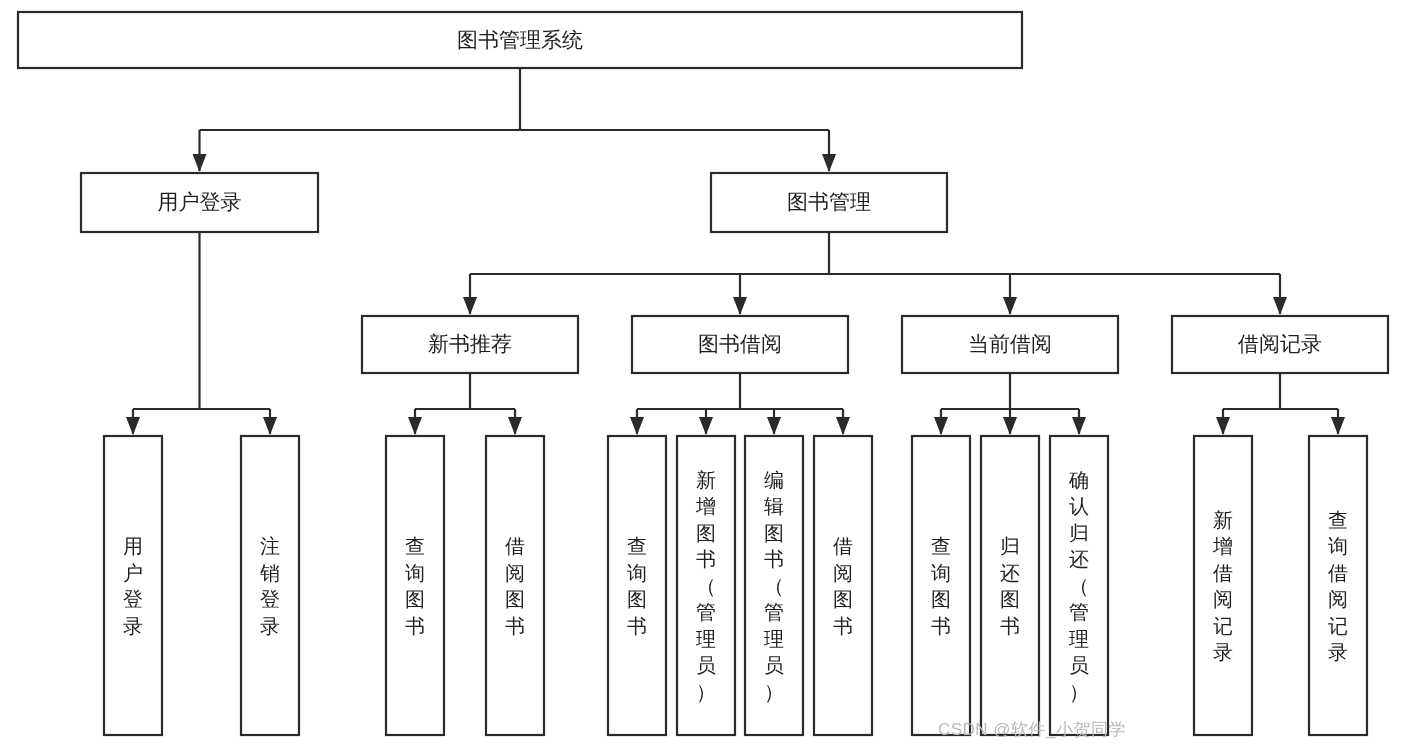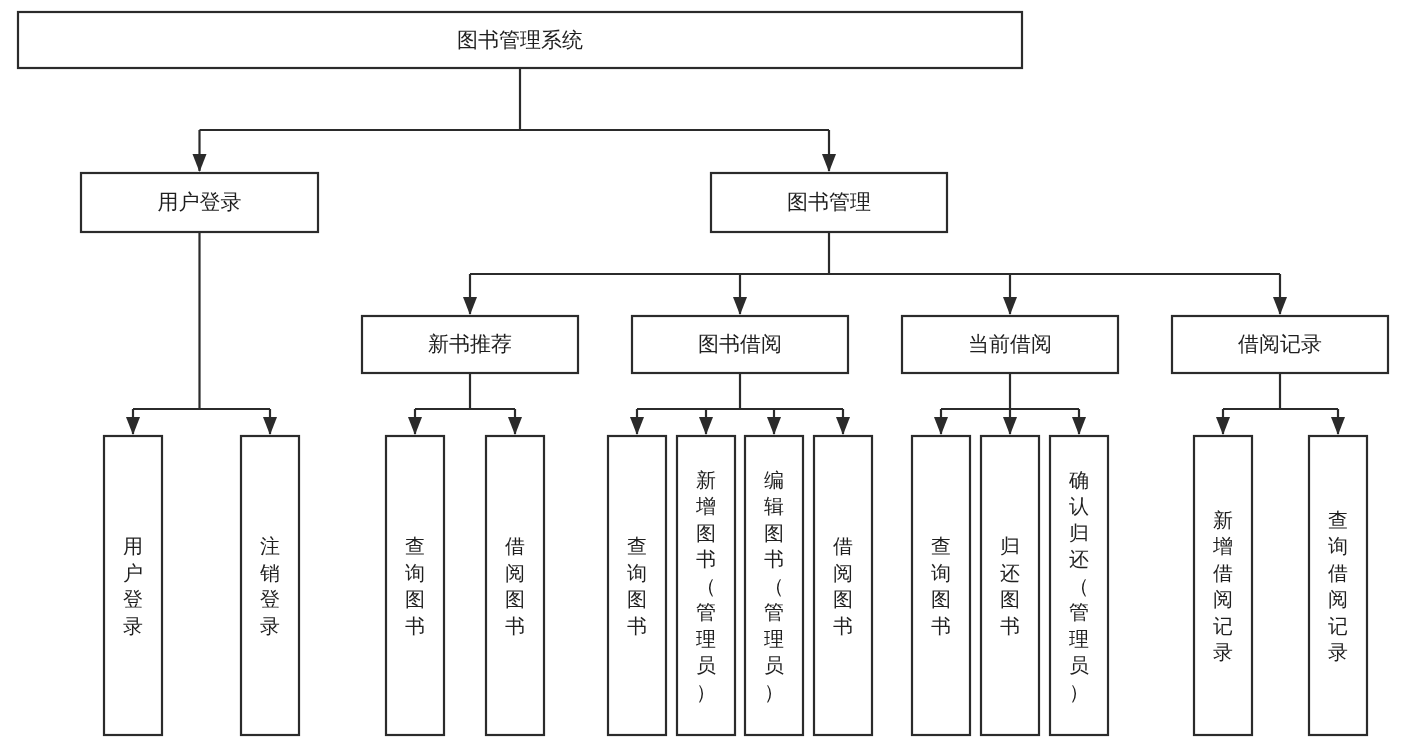--- a/index.html
+++ b/index.html
@@ -203,13 +203,14 @@
         <g>
           <rect x="1194" y="436" width="58" height="299" class="node-rect"></rect>
           <text x="1223" class="node-label-v"><tspan x="1223" y="526.67">新</tspan><tspan x="1223" y="553.17">增</tspan><tspan x="1223" y="579.67">借</tspan><tspan x="1223" y="606.17">阅</tspan><tspan x="1223" y="632.67">记</tspan><tspan x="1223" y="659.17">录</tspan></text>
         </g>
         <g>
           <rect x="1309" y="436" width="58" height="299" class="node-rect"></rect>
           <text x="1338" class="node-label-v"><tspan x="1338" y="526.67">查</tspan><tspan x="1338" y="553.17">询</tspan><tspan x="1338" y="579.67">借</tspan><tspan x="1338" y="606.17">阅</tspan><tspan x="1338" y="632.67">记</tspan><tspan x="1338" y="659.17">录</tspan></text>
         </g>
       </g>
   </svg>
+  <div class="watermark">CSDN @软件_小贺同学</div>
 </div>
 
 </body></html>

